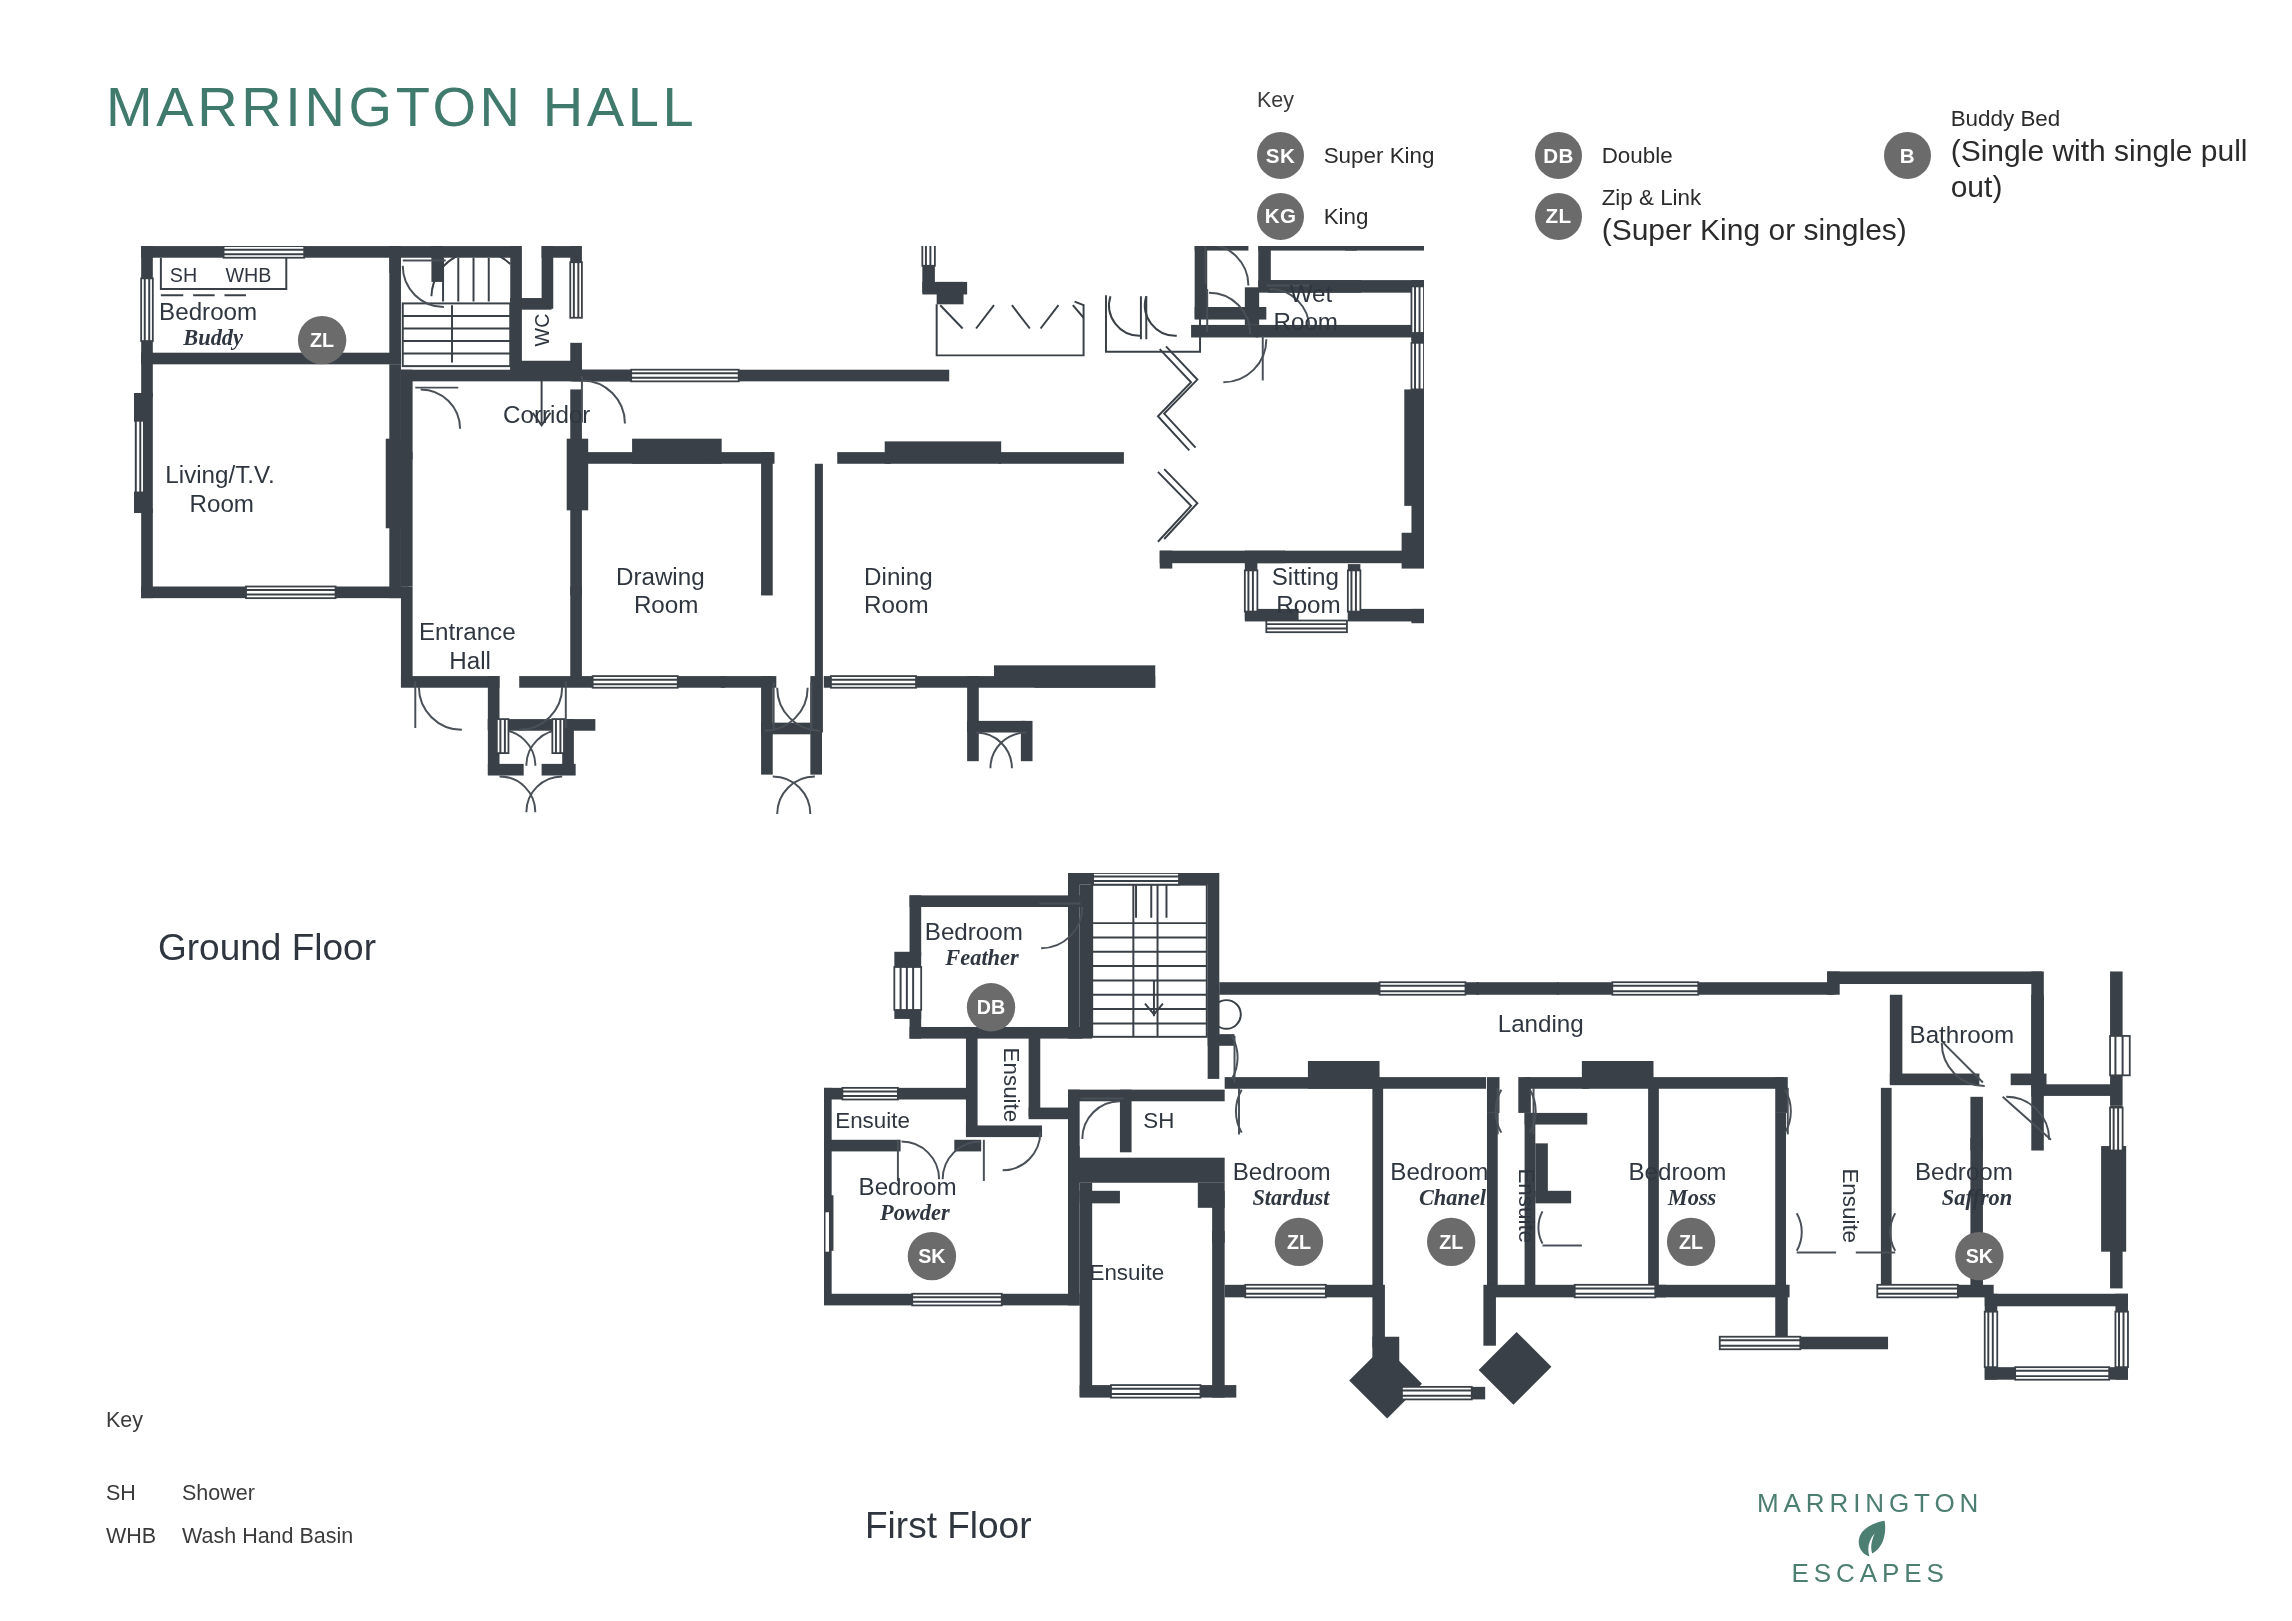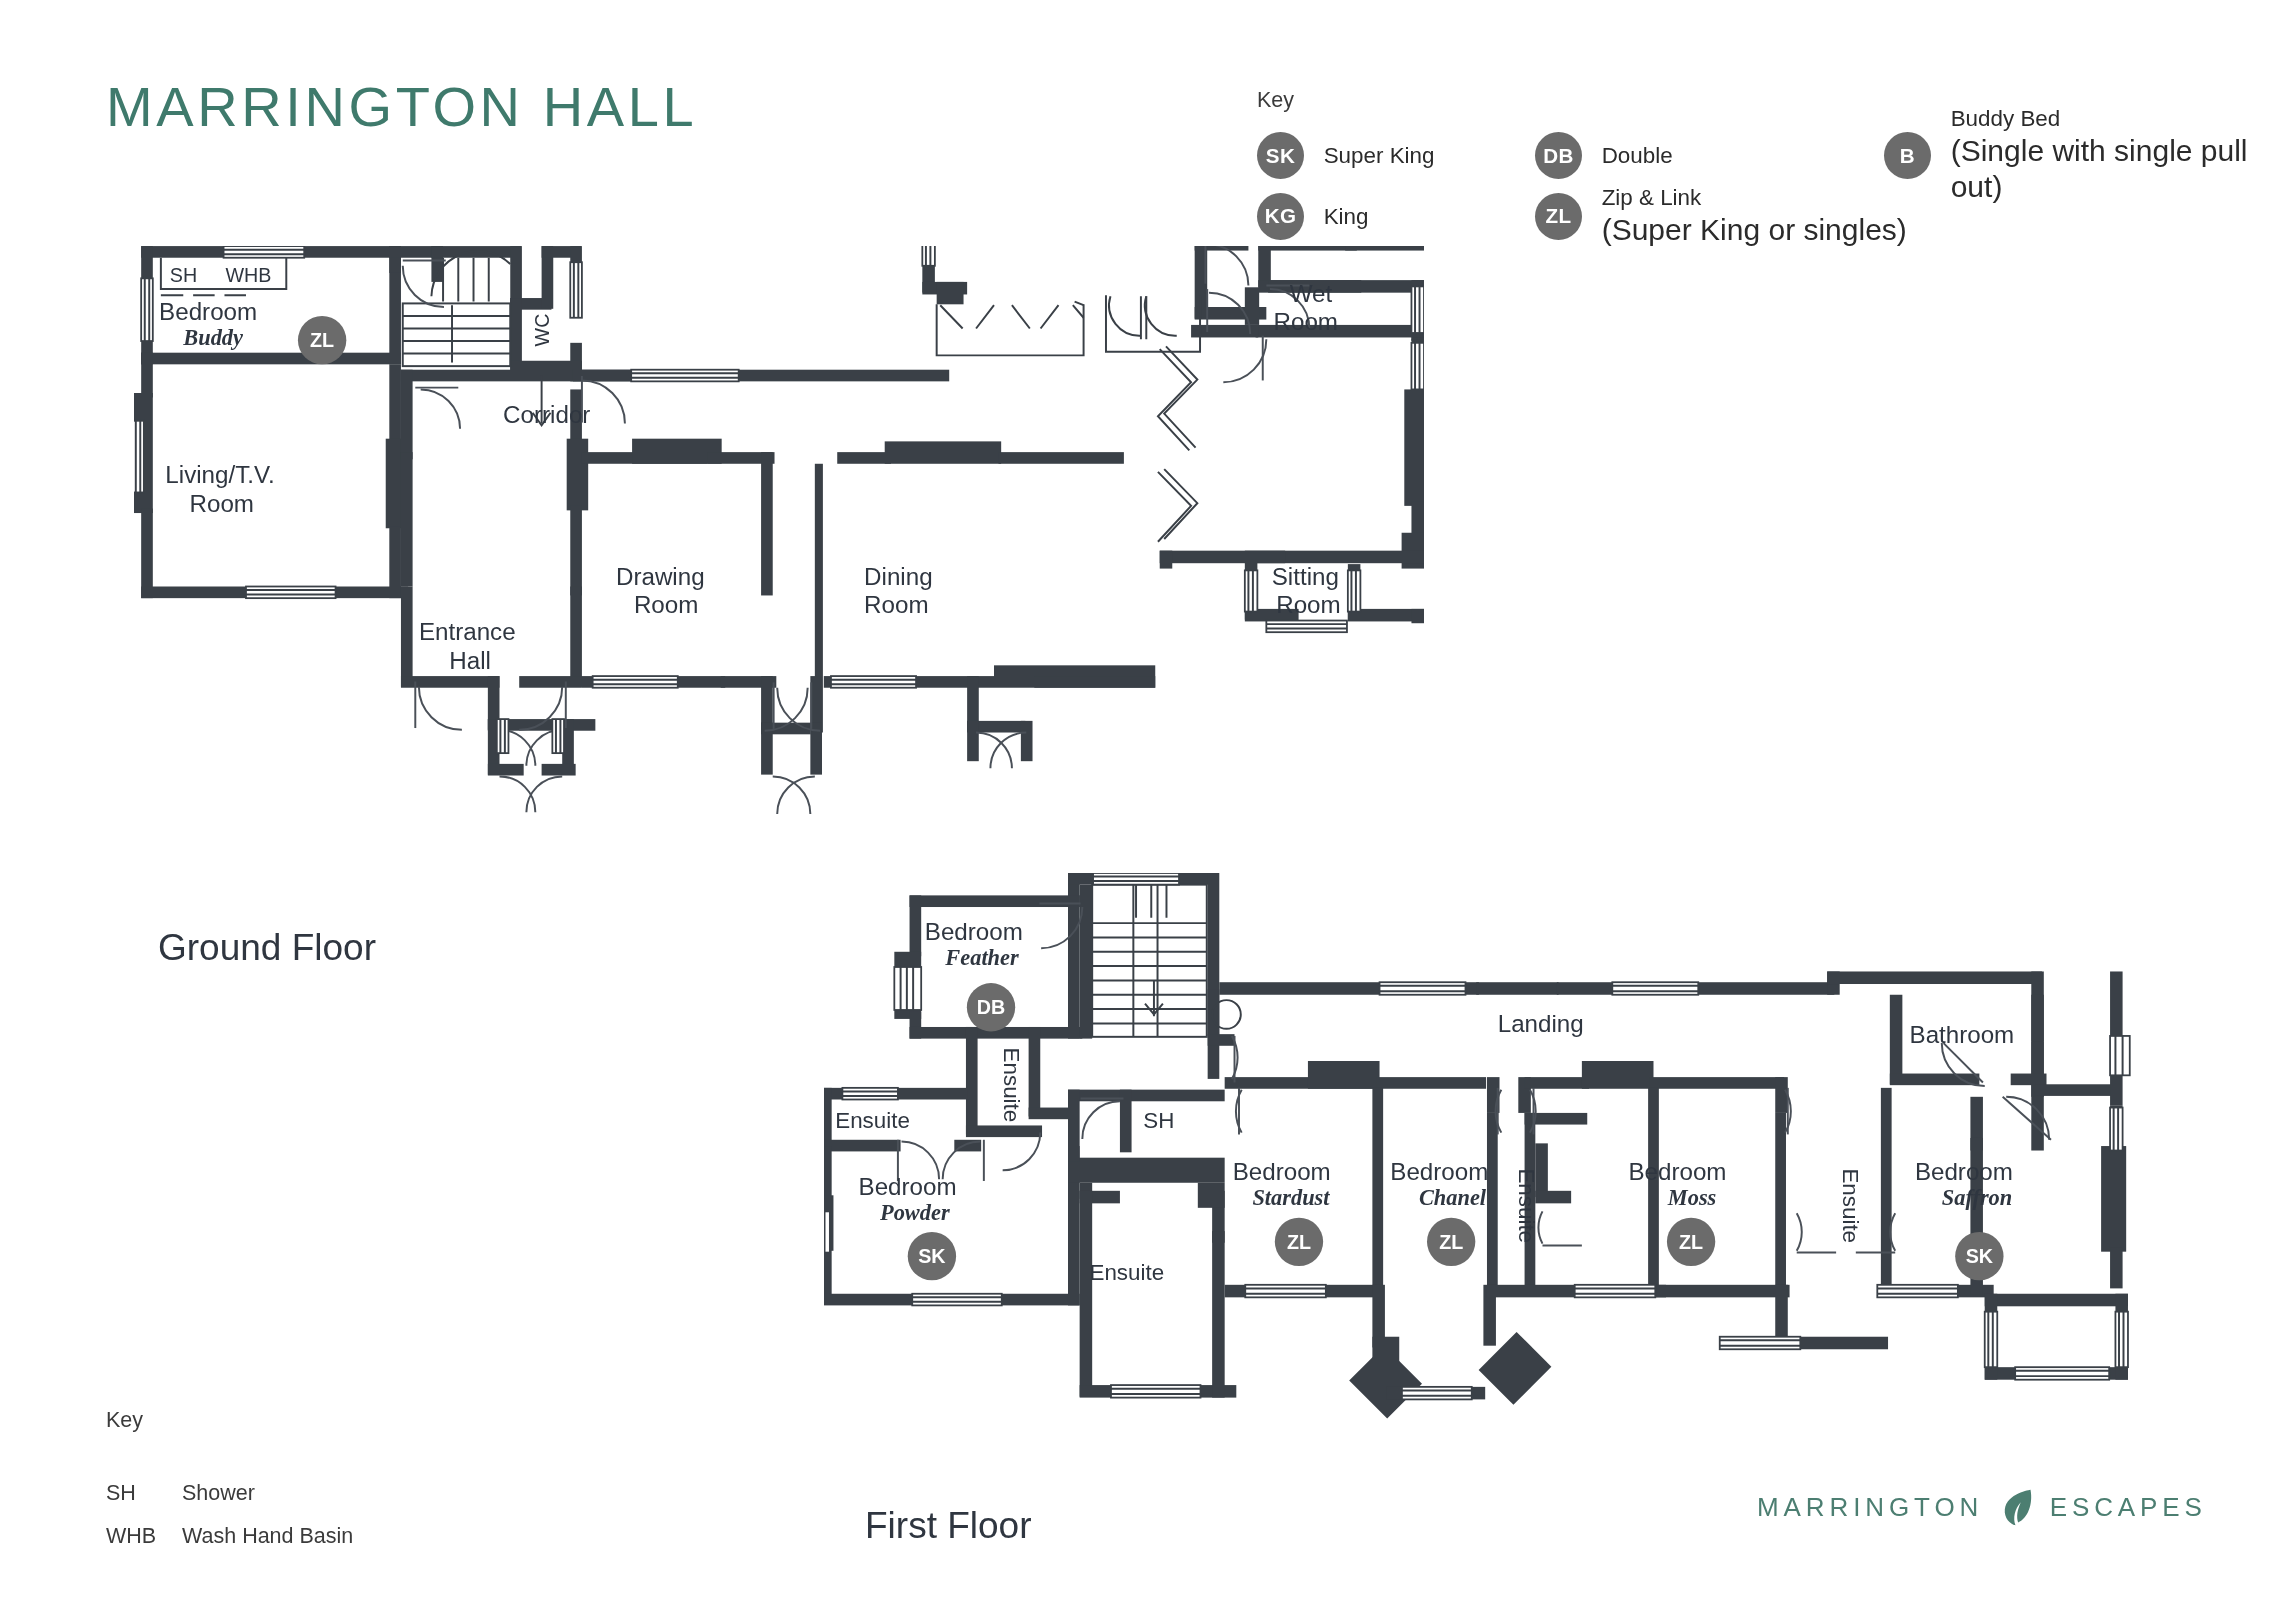--- a/index.html
+++ b/index.html
@@ -36,21 +36,21 @@
   #ground-label{left:158px;top:927px;}
   #first-label{left:865px;top:1505px;}
 
   
   #key-bottom{position:absolute;left:106px;top:1408px;font-size:21.5px;color:#3b3b3b;}
   #key-bottom .kb-title{margin-bottom:48px;}
   #key-bottom .kb-row{display:flex;margin-bottom:18px;}
   #key-bottom .kb-abbr{width:76px;flex:0 0 auto;}
 
   
-  #logo{position:absolute;left:1757px;top:1488px;display:flex;align-items:center;}
+  #logo{position:absolute;left:1757px;top:1488px;display:flex;align-items:center;flex-direction:column;}
   #logo .lw{font-size:26px;letter-spacing:4.9px;color:#4c7e71;}
   #logo .leafwrap{margin:0 12.5px 0 18px;display:flex;align-items:center;}
 
   
   #plan-ground{position:absolute;left:134px;top:246px;}
   #plan-first{position:absolute;left:824px;top:873px;}
 
   svg text{font-family:"Liberation Sans", sans-serif;fill:#2f3640;}
   .rm{font-size:27px;}
   .rm-s{font-size:25px;}

